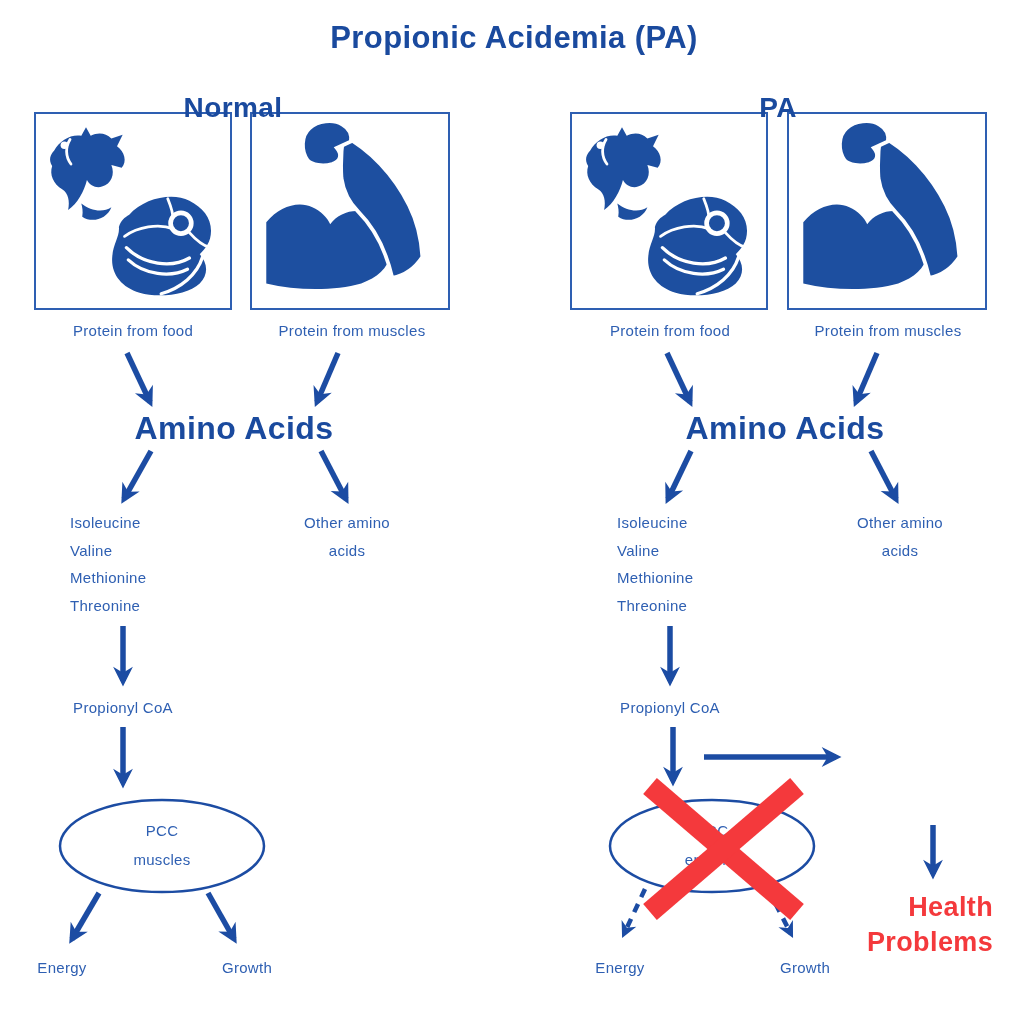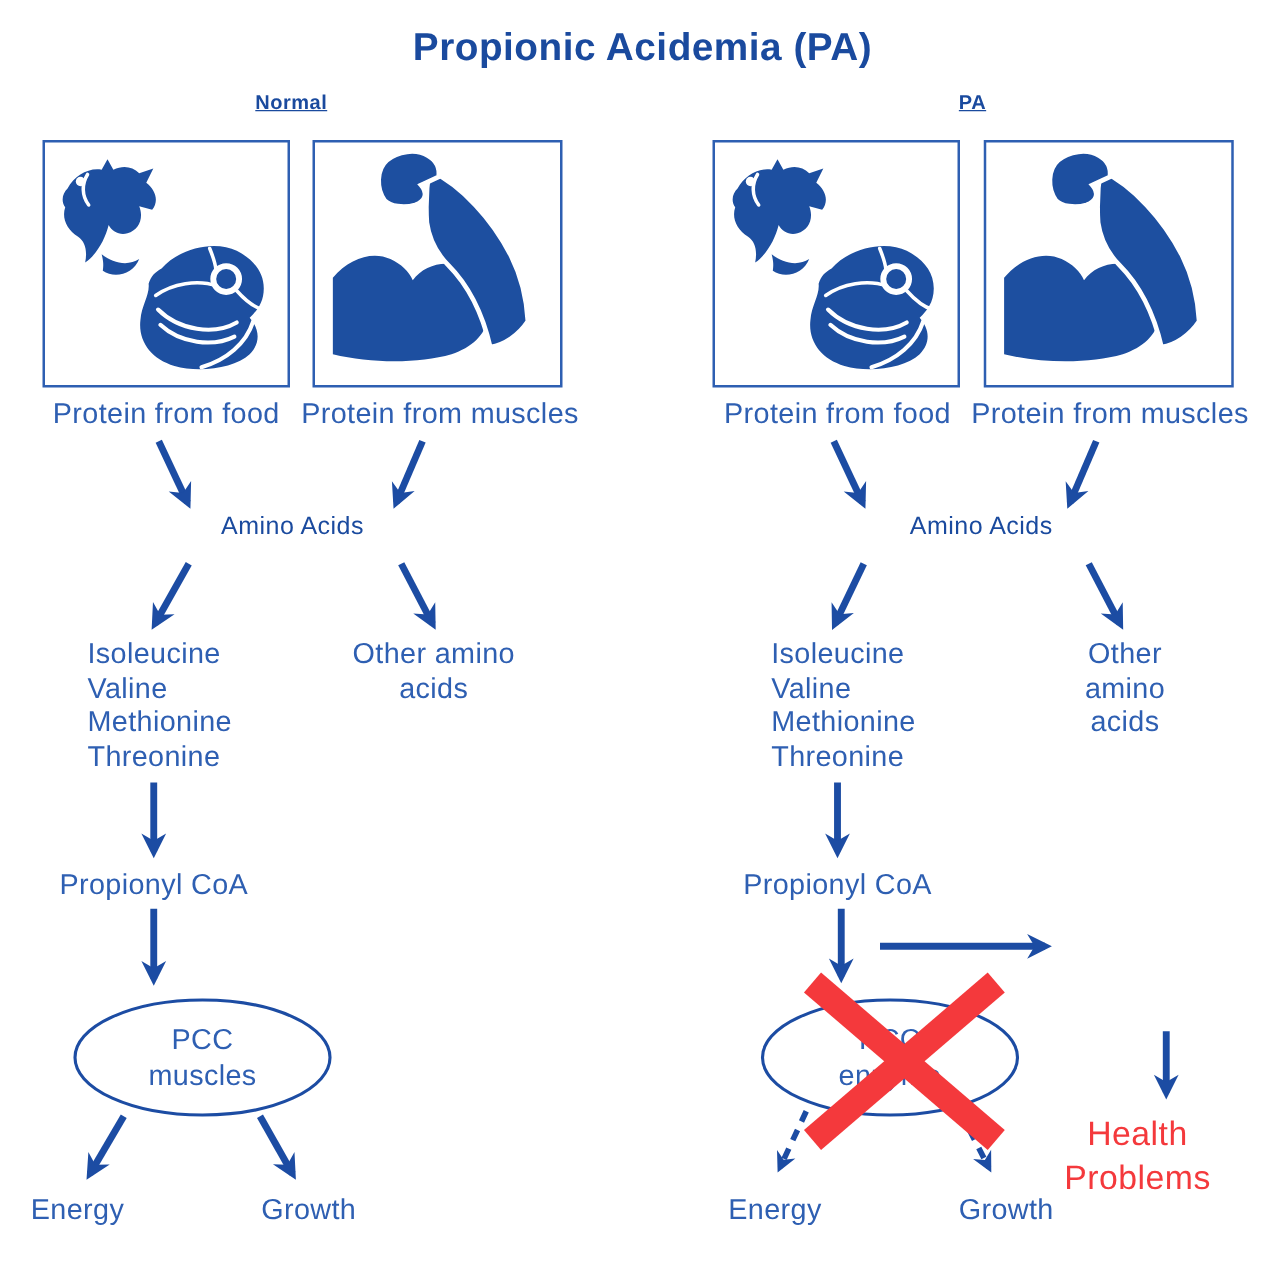--- a/index.html
+++ b/index.html
@@ -10,48 +10,48 @@
     --box-border: #2e5fb2;
     --alert-red: #f4393c;
     --bg: #ffffff;
   }
   html,body { margin:0; padding:0; background:var(--bg); }
   .canvas {
     position:relative; width:1024px; height:1024px; background:var(--bg);
     font-family:"Liberation Sans", sans-serif; overflow:hidden;
   }
   .txt {
-    position:absolute; color:var(--body-blue); font-size:23px;
+    position:absolute; color:var(--body-blue); font-size:15px;
     line-height:27.5px; letter-spacing:0.3px; white-space:pre-line; z-index:2;
   }
   .center { transform:translateX(-50%); text-align:center; }
   .title {
     position:absolute; left:514px; top:20px; transform:translateX(-50%);
     color:var(--heading-blue); font-size:31px; font-weight:bold;
     letter-spacing:0.4px; white-space:nowrap; z-index:2;
   }
   .col-heading {
-    position:absolute; top:74px; transform:translateX(-50%);
-    color:var(--heading-blue); font-size:16px; font-weight:bold;
-    letter-spacing:0.4px; z-index:2;text-decoration:underline;
+    position:absolute; top:92px; transform:translateX(-50%);
+    color:var(--heading-blue); font-size:28px; font-weight:bold;
+    letter-spacing:0.4px; z-index:2;
   }
   .amino-heading {
     position:absolute; top:410px; transform:translateX(-50%);
-    color:var(--heading-blue); font-size:20px; font-weight:normal;
+    color:var(--heading-blue); font-size:32px; font-weight:bold;
     letter-spacing:0.4px; white-space:nowrap; z-index:2;
   }
   .icon-box {
     position:absolute; border:2px solid var(--box-border);
     background:var(--bg); box-sizing:border-box; z-index:1;
   }
   .box-icon { position:absolute; left:3px; top:3px; width:188px; height:188px; }
   .health {
-    position:absolute; left:910px; top:890px; transform:translateX(-50%);
-    color:var(--alert-red); font-size:27px; font-weight:normal; line-height:34.5px;
-    letter-spacing:0.4px; text-align:center; white-space:pre-line; z-index:2;
+    position:absolute; left:930px; top:890px; transform:translateX(-50%);
+    color:var(--alert-red); font-size:27px; font-weight:bold; line-height:34.5px;
+    letter-spacing:0.4px; text-align:right; white-space:pre-line; z-index:2;
   }
   .overlay { position:absolute; left:0; top:0; z-index:1; pointer-events:none; }
   .overlay-top { position:absolute; left:0; top:0; z-index:3; pointer-events:none; }
   .arrow { stroke:var(--arrow-blue); stroke-width:5.5; fill:none; }
   .arrow-dash { stroke:var(--arrow-blue); stroke-width:4.5; fill:none; stroke-dasharray:9 7.5; }
   .node-ellipse { stroke:var(--arrow-blue); stroke-width:2.5; fill:none; }
   .xline { stroke:var(--alert-red); stroke-width:21; stroke-linecap:butt; }
   .ah { fill:var(--arrow-blue); }
   .ic { fill:var(--icon-blue); }
   .ic-sep { fill:none; stroke:#ffffff; stroke-linecap:round; }

